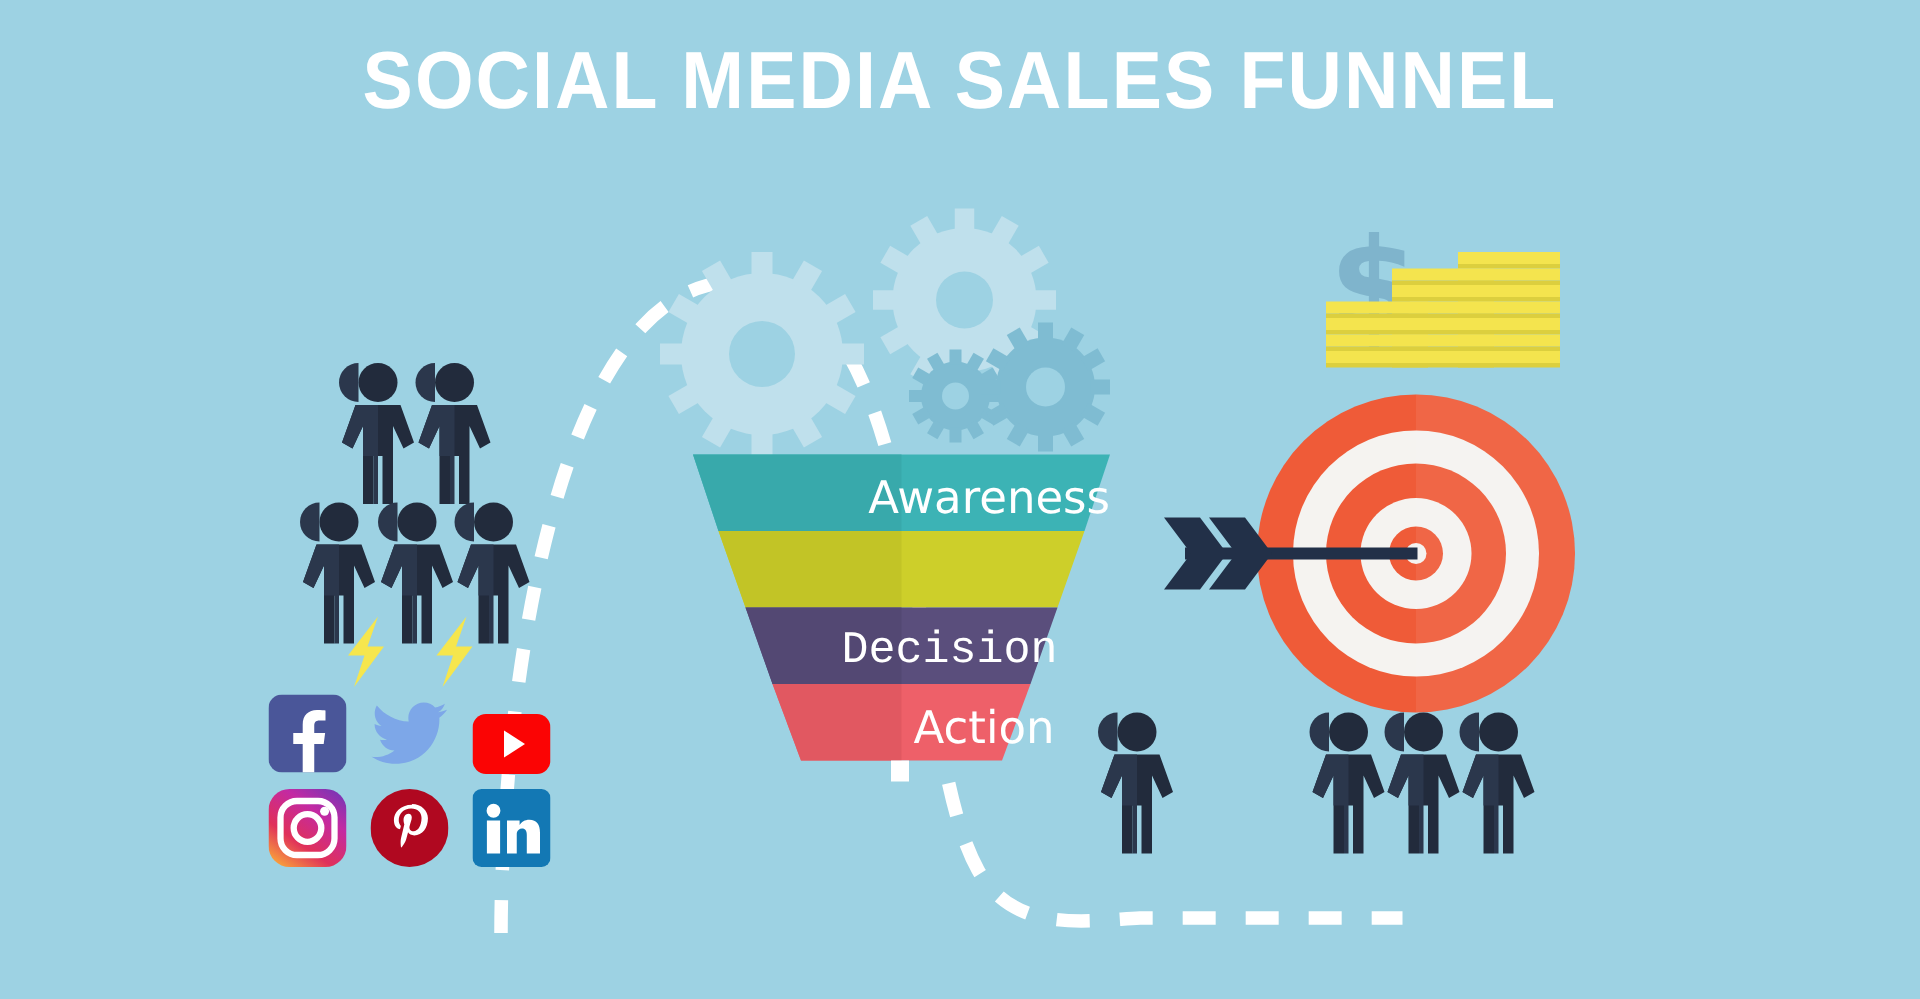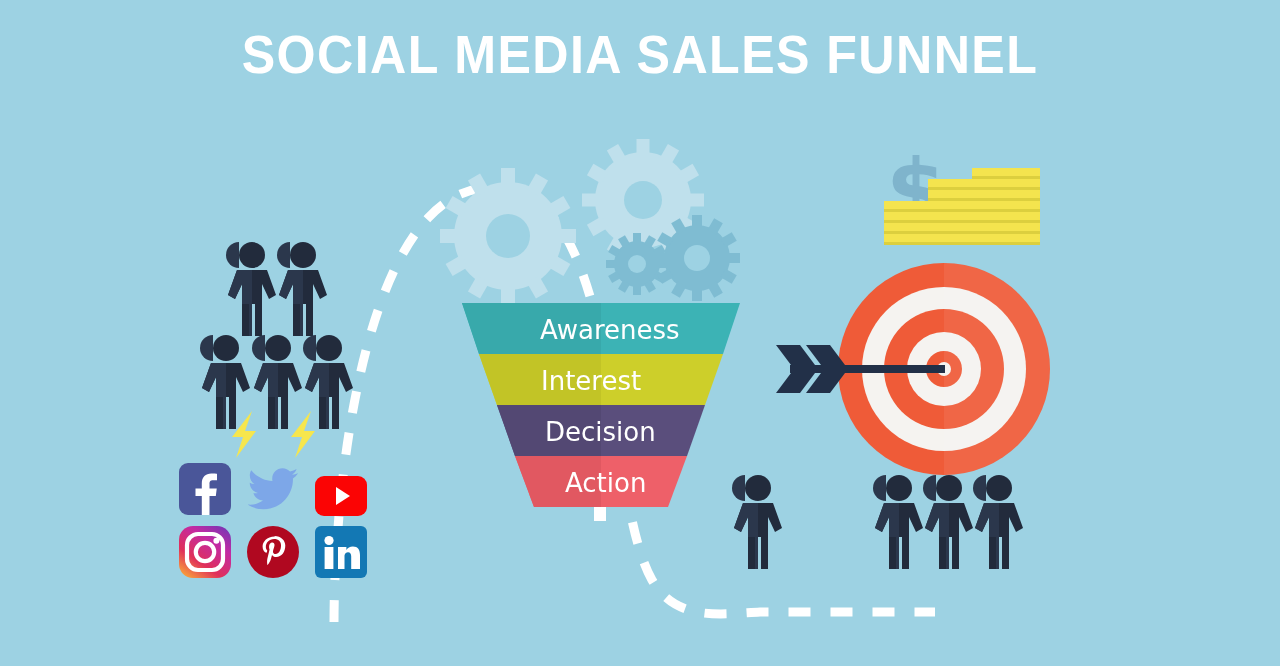--- a/index.html
+++ b/index.html
@@ -40,24 +40,24 @@
     position: absolute;
     top: 0;
     left: 0;
   }
 
   
   .funnel-label {
     position: absolute;
     color: #ffffff;
     font-family: "DejaVu Sans", "Liberation Sans", sans-serif;
-    font-size: 26px;
+    font-size: 30px;
     font-weight: 400;
     white-space: nowrap;
-    text-align: left;
+    text-align: right;
   }
 
   
   .social-icon {
     position: absolute;
     width: 52px;
     height: 52px;
   }
 </style>
 </head>
@@ -267,22 +267,21 @@
 
     <g>
       <polygon points="515,456 687,456 668,507 534,507" fill="#ee6069"></polygon>
       <polygon points="515,456 601,456 601,507 534,507" fill="#e15861"></polygon>
     </g>
 
     <rect x="594" y="507" width="12" height="14" fill="#ffffff"></rect>
   </svg>
 
   <div class="funnel-label" style="left:462px; top:315px; width:278px; padding-left:78px; box-sizing:border-box;">Awareness</div>
-  <div class="funnel-label" style="left:479px; top:366px; width:244px; padding-left:62px; box-sizing:border-box;">Interest</div>
-  <div class="funnel-label" style="left:497px; top:417px; width:208px; padding-left:48px; box-sizing:border-box;">Decision</div>
+  <div class="funnel-label" style="left:497px; top:417px; width:208px; padding-left:48px; box-sizing:border-box;font-family:Liberation Mono, monospace;">Decision</div>
   <div class="funnel-label" style="left:531px; top:468px; width:172px; padding-left:34px; box-sizing:border-box;">Action</div>
 
   <svg class="layer" width="1280" height="666">
     <g fill="#7fb4cc">
       <text x="886" y="220" font-family="'DejaVu Sans','Liberation Sans',sans-serif" font-size="86" font-weight="bold" fill="#7fb4cc">$</text>
     </g>
 
     <g>
       <rect x="884" y="201" width="68" height="8" fill="#f4e44e"></rect>
       <rect x="884" y="209" width="68" height="3" fill="#dccf3e"></rect>

